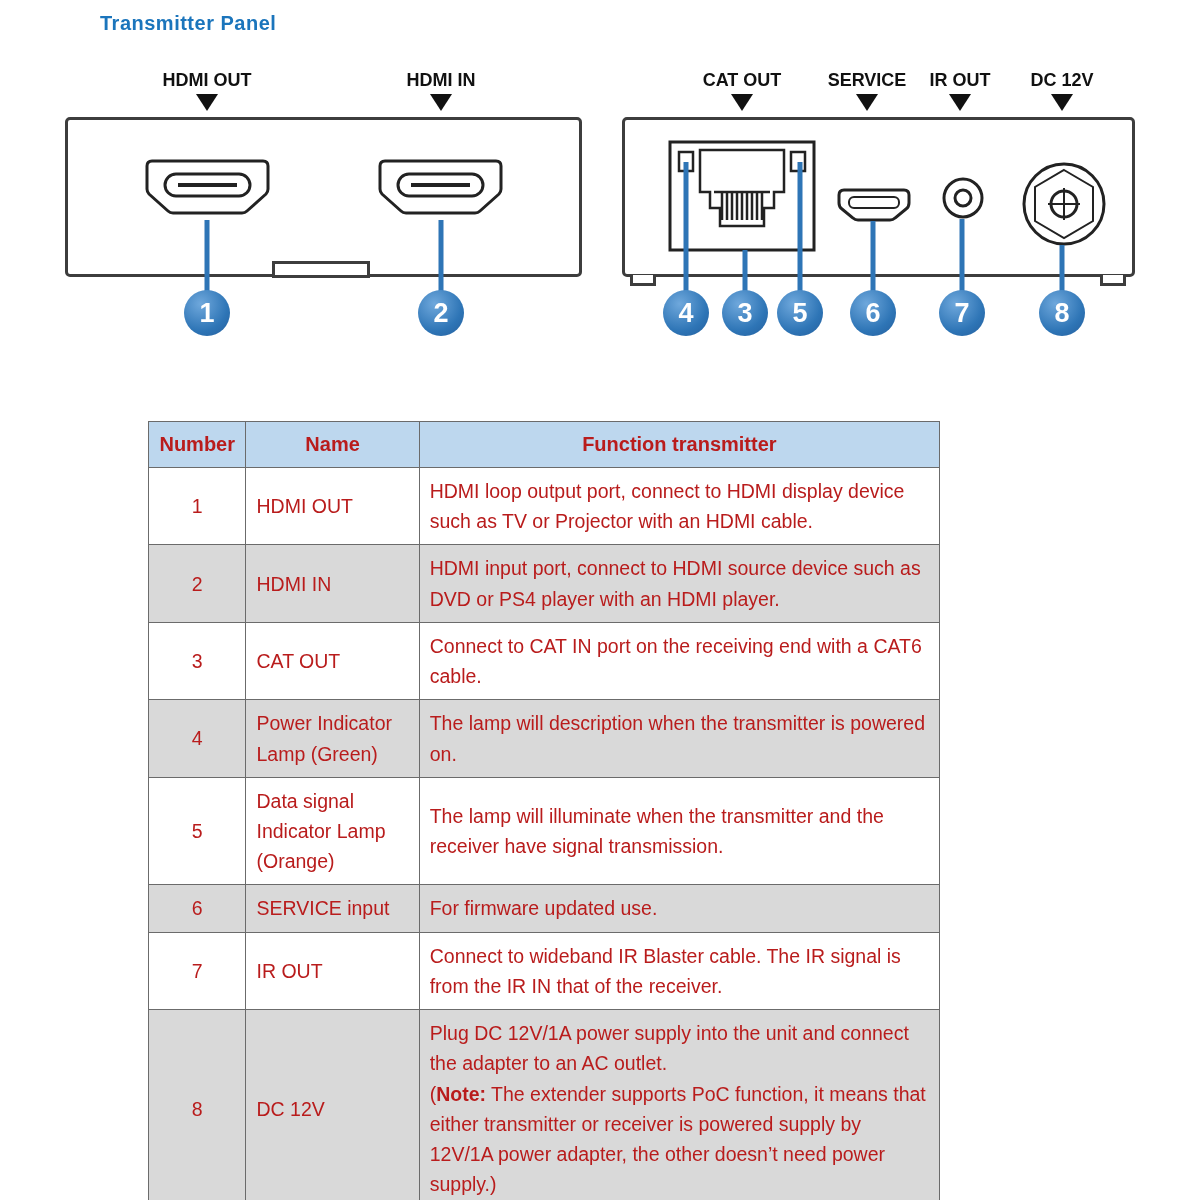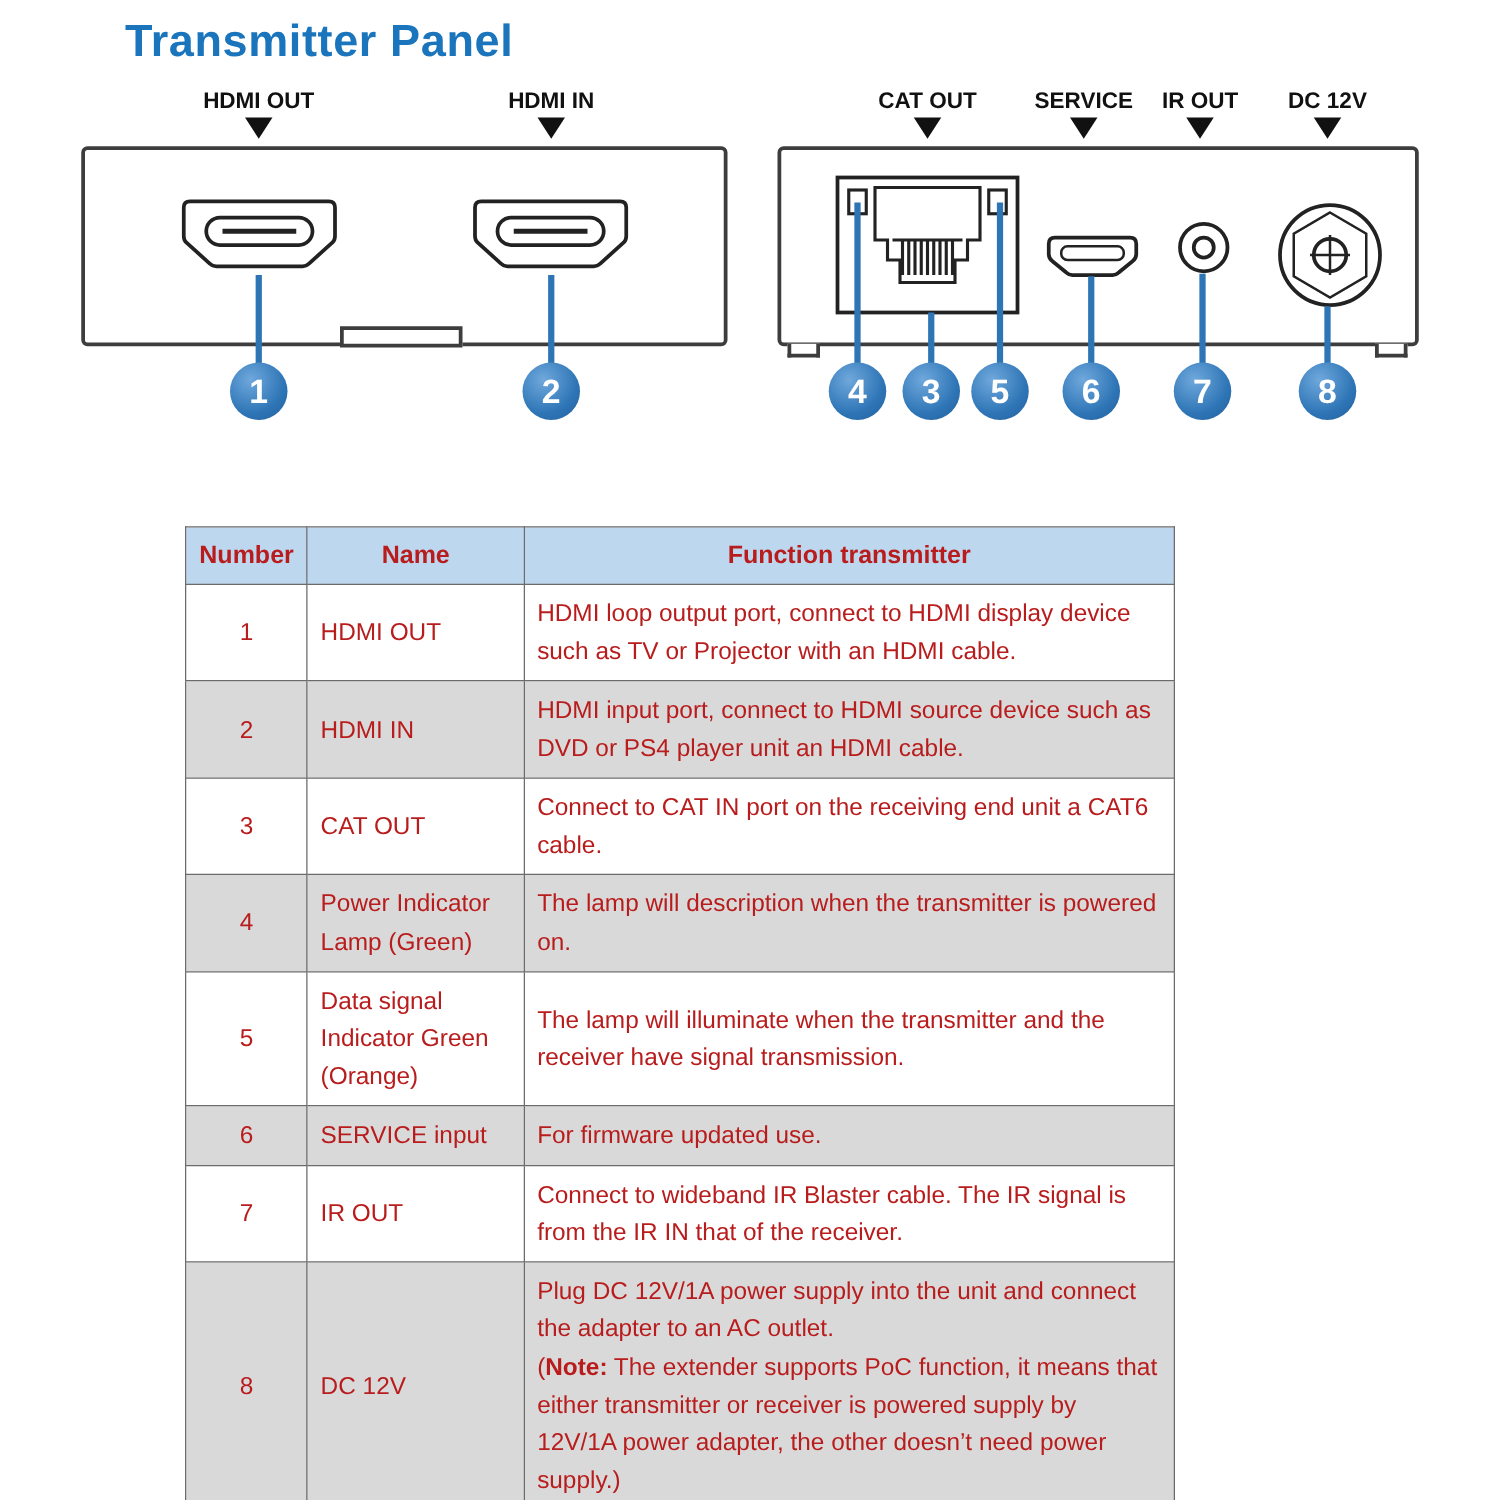--- a/index.html
+++ b/index.html
@@ -1,20 +1,20 @@
 <!DOCTYPE html>
 <html><head>
 <meta charset="utf-8">
 <style>
   * { box-sizing: border-box; margin: 0; padding: 0; }
   html, body { width: 1200px; height: 1200px; background: #ffffff; }
   body { font-family: "Liberation Sans", sans-serif; color: #1a1a1a; }
   .page { position: relative; width: 1200px; height: 1200px; background: #fff; overflow: hidden; }
 
-  .title { position: absolute; left: 100px; top: 12px; font-size: 36px; font-weight: bold; color: #1b75bc; letter-spacing: 0.5px; }
+  .title { position: absolute; left: 100px; top: 12px; font-size: 20px; font-weight: bold; color: #1b75bc; letter-spacing: 0.5px; }
 
   .port-label { position: absolute; top: 70px; transform: translateX(-50%); font-size: 18px; font-weight: bold; color: #111; white-space: nowrap; }
   .tri { position: absolute; top: 94px; transform: translateX(-50%); width: 0; height: 0;
          border-left: 11px solid transparent; border-right: 11px solid transparent; border-top: 17px solid #111; }
 
   .device { position: absolute; top: 117px; height: 160px; border: 3px solid #3d3d3d; border-radius: 5px; background: #fff; }
   .device-left  { left: 65px;  width: 517px; }
   .device-right { left: 622px; width: 513px; }
   .slot { position: absolute; left: 272px; top: 261px; width: 98px; height: 17px; border: 3px solid #3d3d3d; background: #fff; }
   .foot { position: absolute; top: 275px; width: 26px; height: 11px; border: 3px solid #3d3d3d; border-top: none; background: #fff; }
@@ -143,35 +143,35 @@
     </thead>
     <tbody>
       <tr>
         <td class="num">1</td>
         <td class="name">HDMI OUT</td>
         <td class="func">HDMI loop output port, connect to HDMI display device such as TV or Projector with an HDMI cable.</td>
       </tr>
       <tr class="gray">
         <td class="num">2</td>
         <td class="name">HDMI IN</td>
-        <td class="func">HDMI input port, connect to HDMI source device such as DVD or PS4 player unit an HDMI cable.</td>
+        <td class="func">HDMI input port, connect to HDMI source device such as DVD or PS4 player with an HDMI player.</td>
       </tr>
       <tr>
         <td class="num">3</td>
         <td class="name">CAT OUT</td>
-        <td class="func">Connect to CAT IN port on the receiving end unit a CAT6 cable.</td>
+        <td class="func">Connect to CAT IN port on the receiving end with a CAT6 cable.</td>
       </tr>
       <tr class="gray">
         <td class="num">4</td>
         <td class="name">Power Indicator Lamp (Green)</td>
         <td class="func">The lamp will description when the transmitter is powered on.</td>
       </tr>
       <tr>
         <td class="num">5</td>
-        <td class="name">Data signal Indicator Green (Orange)</td>
+        <td class="name">Data signal Indicator Lamp (Orange)</td>
         <td class="func">The lamp will illuminate when the transmitter and the receiver have signal transmission.</td>
       </tr>
       <tr class="gray">
         <td class="num">6</td>
         <td class="name">SERVICE input</td>
         <td class="func">For firmware updated use.</td>
       </tr>
       <tr>
         <td class="num">7</td>
         <td class="name">IR OUT</td>

